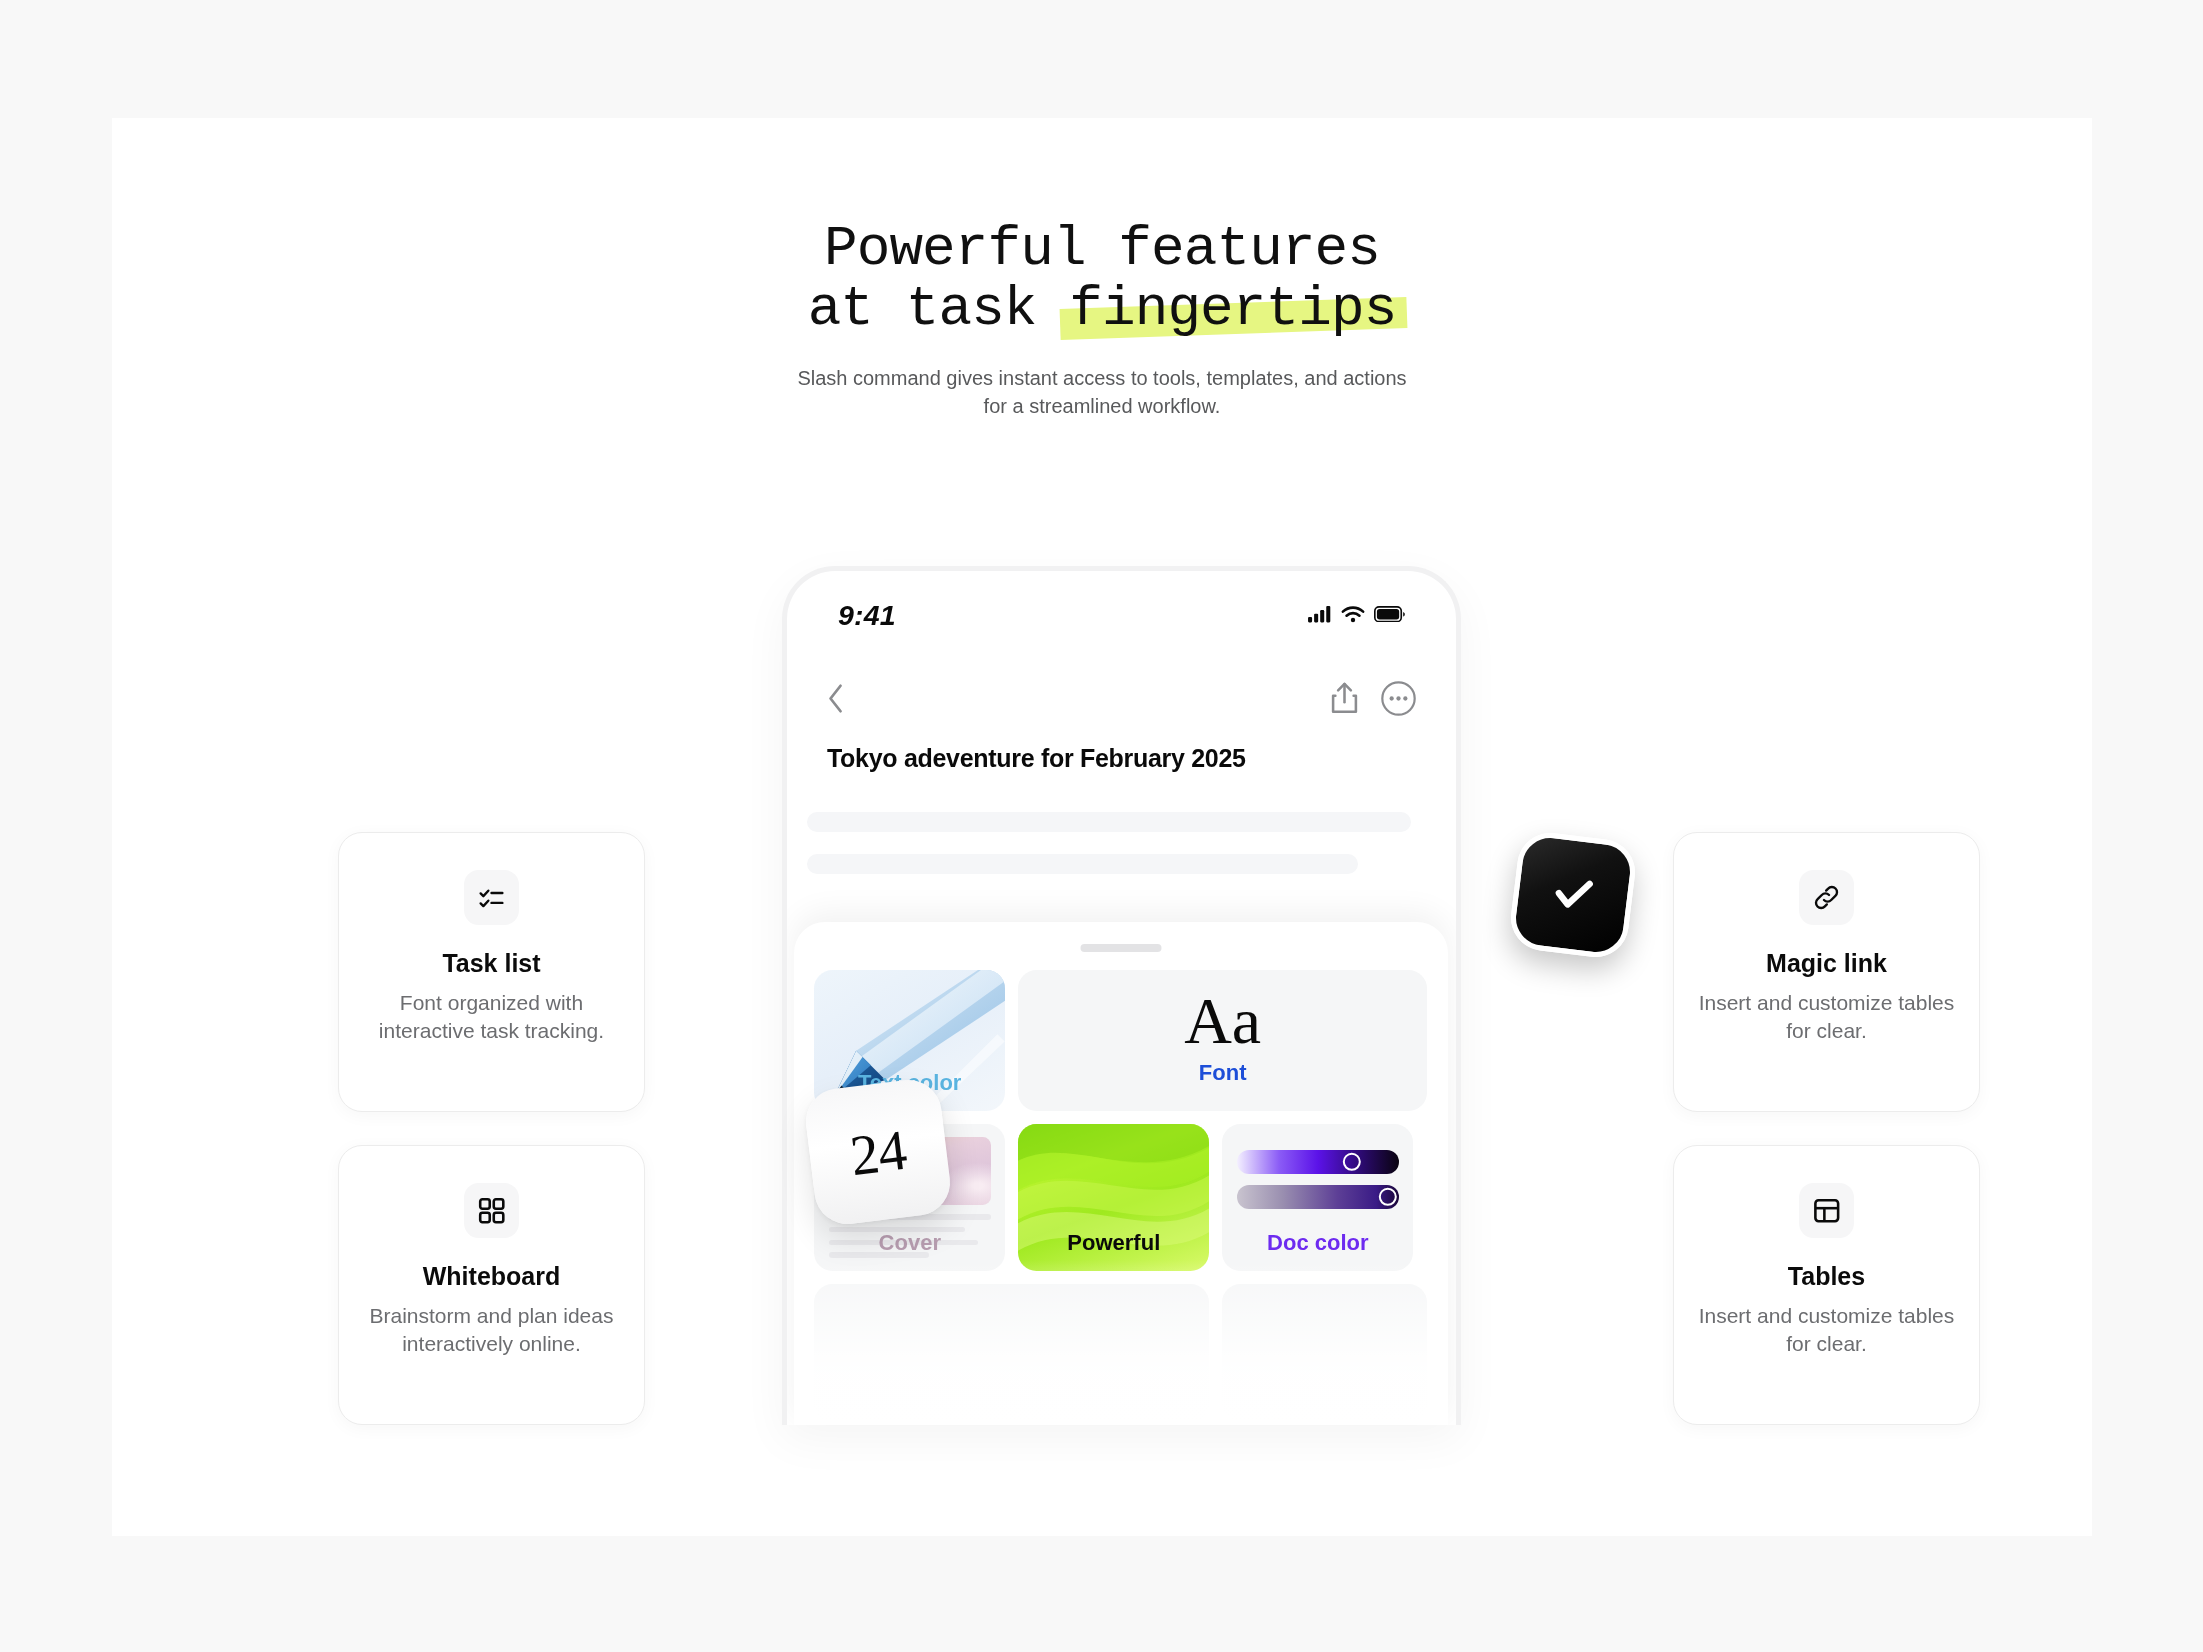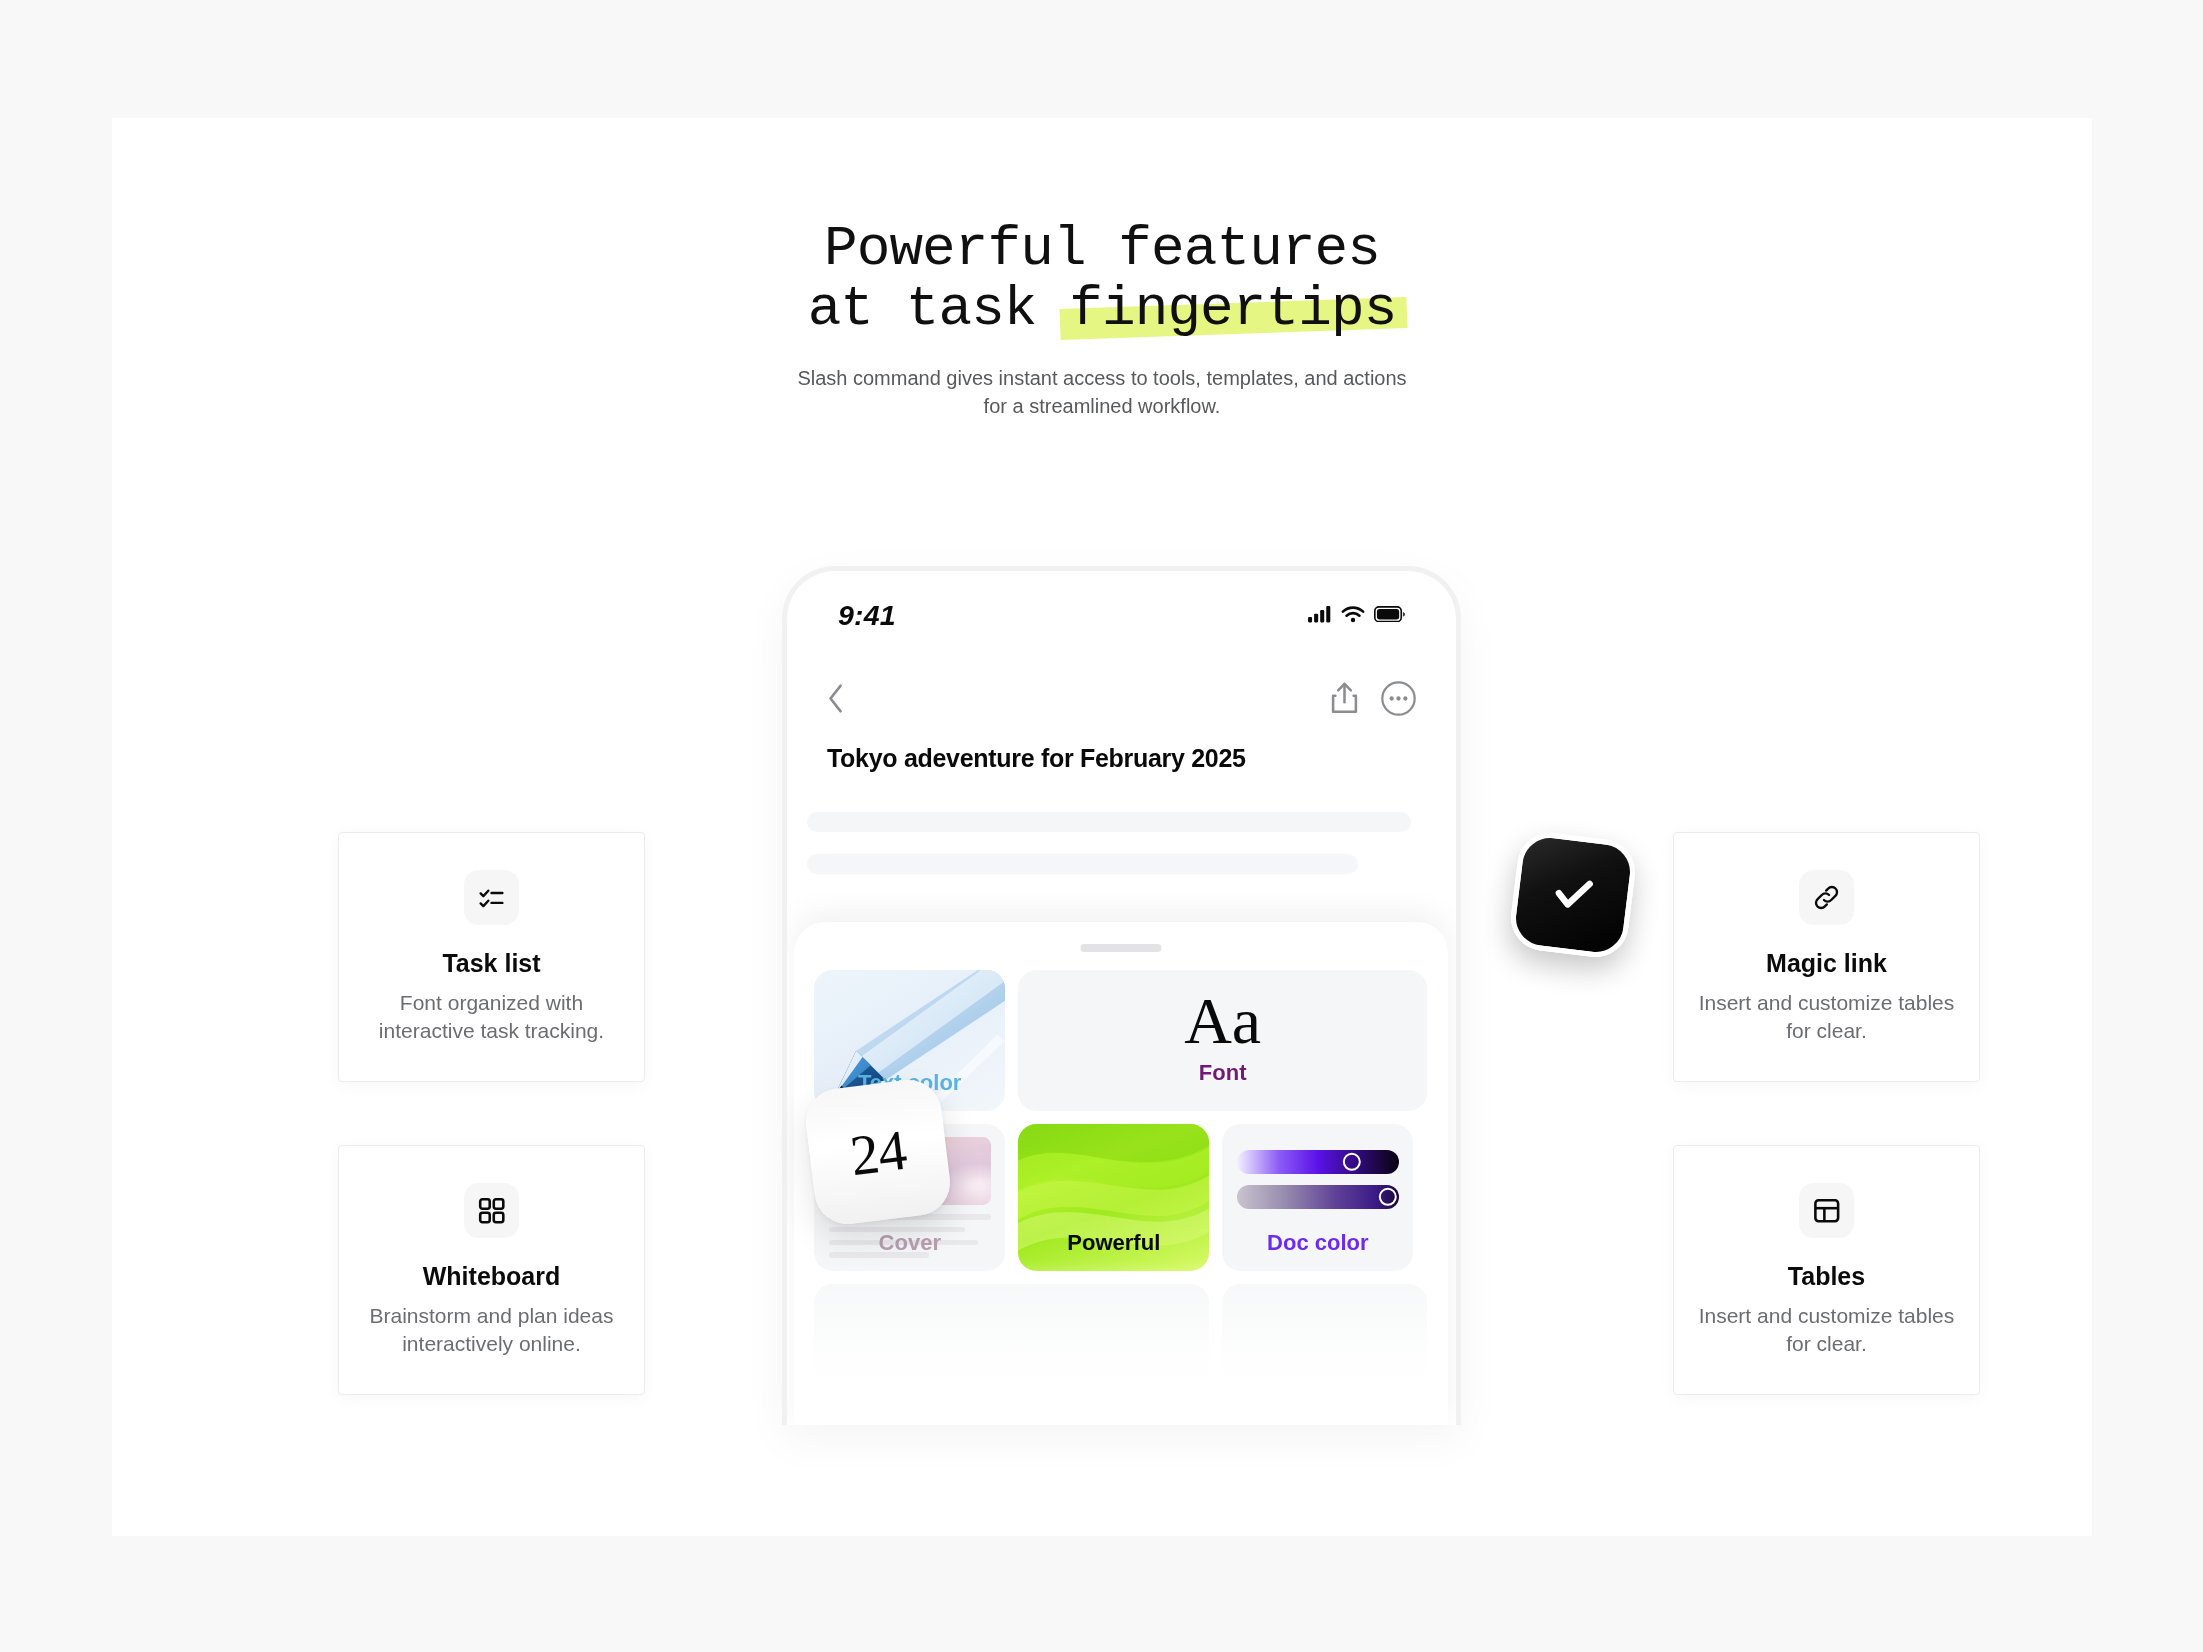--- a/index.html
+++ b/index.html
@@ -71,24 +71,24 @@
     font-size: 20px;
     line-height: 1.42;
     color: #58595b;
     font-weight: 400;
   }
 
   
   .feature-card {
     position: absolute;
     width: 307px;
-    height: 250px;
+    height: 280px;
     background: #ffffff;
     border: 0.9px solid #ececec;
-    border-radius: 4px;
+    border-radius: 24px;
     box-shadow: 0 3.7px 16.5px rgba(0,0,0,0.035);
     display: flex;
     flex-direction: column;
     align-items: center;
     justify-content: flex-start;
     padding-top: 37px;
     box-sizing: border-box;
   }
   .feature-card .icon-tile {
     width: 55px;
@@ -244,21 +244,21 @@
     background: linear-gradient(150deg,#eef5fb 0%, #e6eff9 45%, #f3f7fb 100%); }
   #tool-textcolor .t-label { color: #5ab4e0; }
   #tool-font { width: 410px; height: 141px; justify-content: center; }
   #tool-font .aa {
     font-family: "Liberation Serif","DejaVu Serif",serif;
     font-size: 66px;
     color: #0a0a0a;
     line-height: 1;
     margin-top: 5.5px;
   }
-  #tool-font .t-label { color: #701a75; margin-top: 5.5px; padding-bottom: 13px; }
+  #tool-font .t-label { color: #1d4ed8; margin-top: 5.5px; padding-bottom: 13px; }
 
   
   #tool-cover { width: 191px; height: 147px; }
   #tool-cover .t-label { color: #b79db0; }
   #tool-backdrop { width: 191px; height: 147px;
     background: linear-gradient(160deg,#8fe01a 0%, #b5f22c 30%, #9fe91f 55%, #d9fa6a 100%); }
   #tool-backdrop .t-label { color: #0a0a0a; }
   #tool-doccolor { width: 191px; height: 147px; }
   #tool-doccolor .t-label { color: #6d2bf0; }
 

